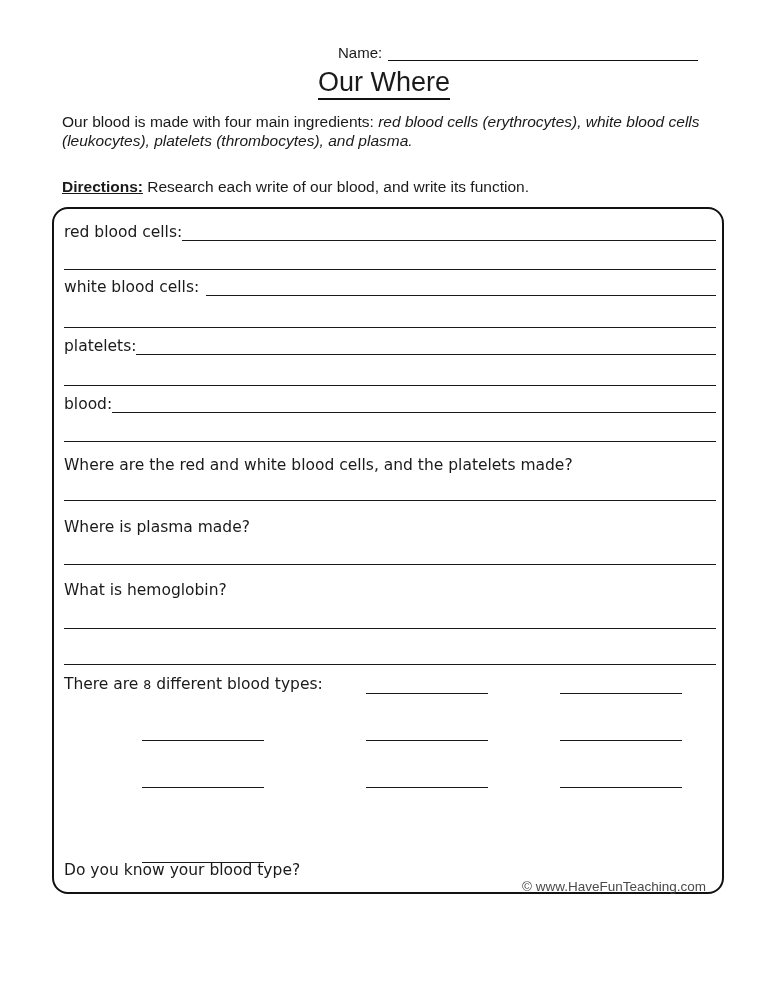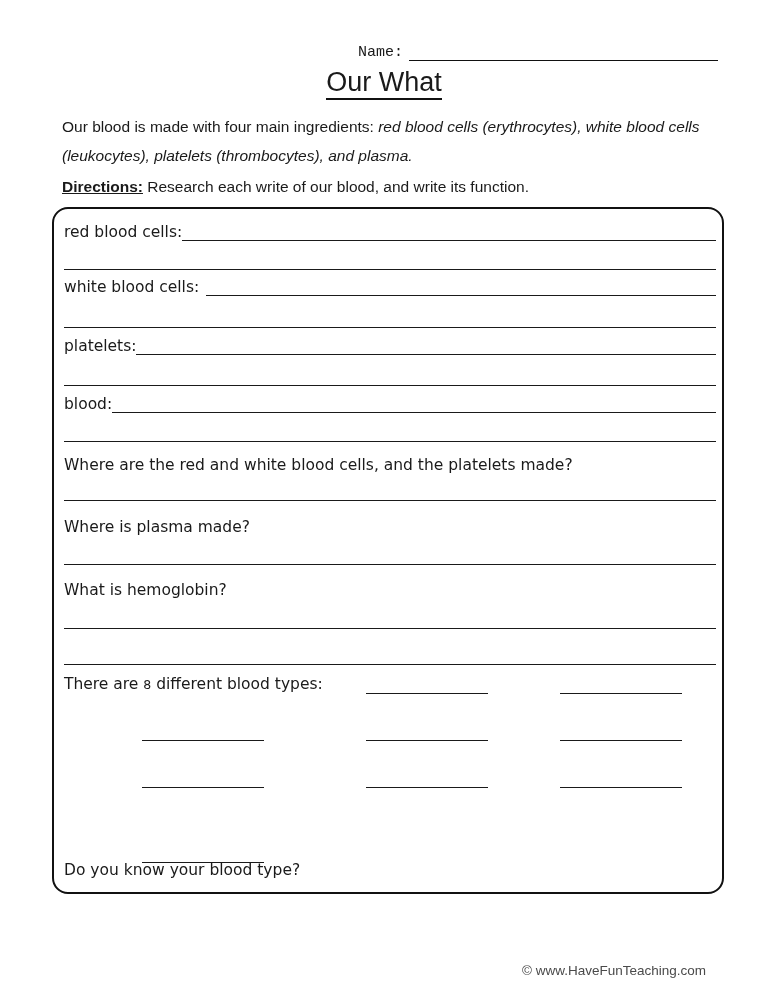--- a/index.html
+++ b/index.html
@@ -13,25 +13,25 @@
     position: relative;
     font-family: "DejaVu Sans", sans-serif;
     color: #1a1a1a;
     overflow: hidden;
   }
 
   
   .name-row {
     position: absolute;
     top: 44px;
-    left: 358px;
+    left: 338px;
     width: 360px;
     display: flex;
     align-items: flex-end;
-    font-family: Liberation Mono, monospace;
+    font-family: Liberation Sans, sans-serif;
     text-align: right;
   }
   .name-label {
     font-size: 15px;
     line-height: 17px;
     white-space: nowrap;
     padding-right: 6px;
   }
   .name-blank {
     flex: 1 1 auto;
@@ -55,21 +55,21 @@
     padding-bottom: 1px;
   }
 
   .intro {
     position: absolute;
     top: 112px;
     left: 62px;
     width: 648px;
     font-family: "Liberation Sans", sans-serif;
     font-size: 15.5px;
-    line-height: 29px;
+    line-height: 19px;
   }
   .intro .ital {
     font-style: italic;
   }
 
   .directions {
     position: absolute;
     top: 177px;
     left: 62px;
     width: 648px;
@@ -139,41 +139,41 @@
 
   
   .short-blank {
     position: absolute;
     height: 0;
     border-top: 1.8px solid #1a1a1a;
   }
 
   .footer {
     position: absolute;
-    top: 963px;
+    top: 879px;
     left: 0;
     width: 768px;
     text-align: right;
     padding-right: 62px;
     box-sizing: border-box;
     font-family: "Liberation Sans", sans-serif;
     font-size: 13.5px;
     color: #4a4a4a;
   }
 </style>
 </head>
 <body>
 
 <div class="name-row">
   <span class="name-label">Name:</span>
   <span class="name-blank"></span>
 </div>
 
 <div class="title">
-  <span>Our What</span>
+  <span>Our Where</span>
 </div>
 
 <div class="intro">
   <span>Our blood is made with four main ingredients:</span>
   <span class="ital">red blood cells (erythrocytes), white blood cells (leukocytes), platelets (thrombocytes), and plasma.</span>
 </div>
 
 <div class="directions">
   <span class="dir-word">Directions:</span>
   <span>Research each write of our blood, and write its function.</span>

